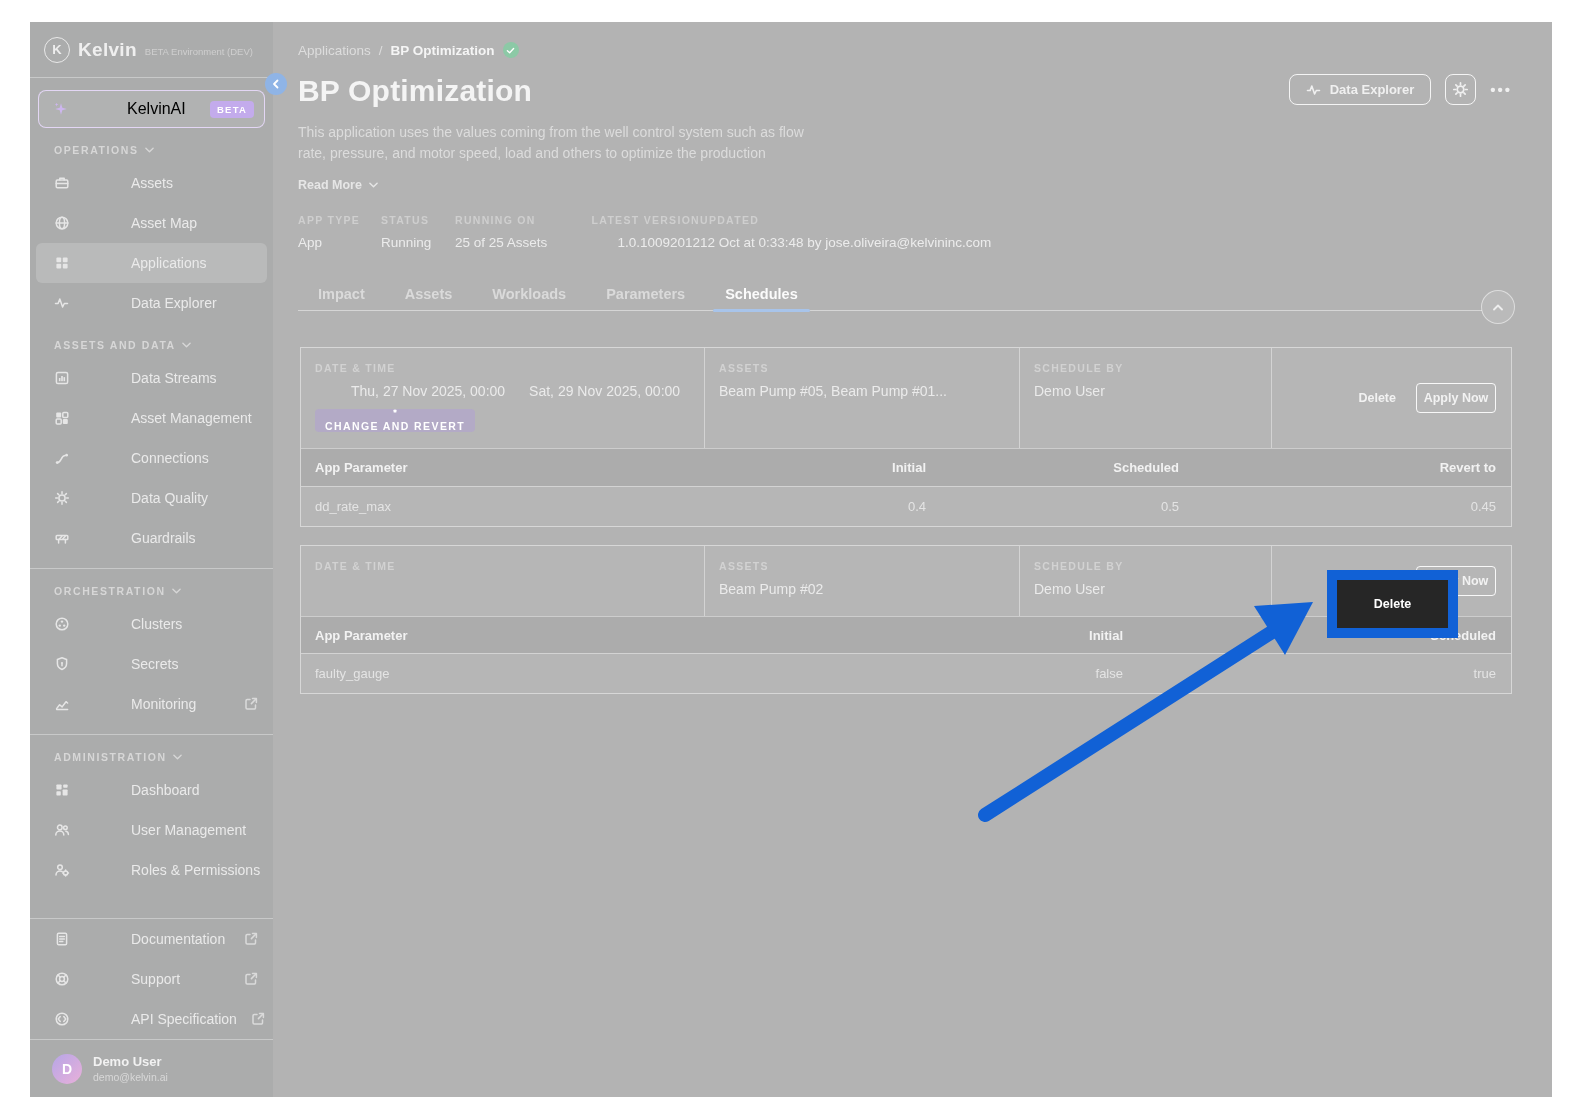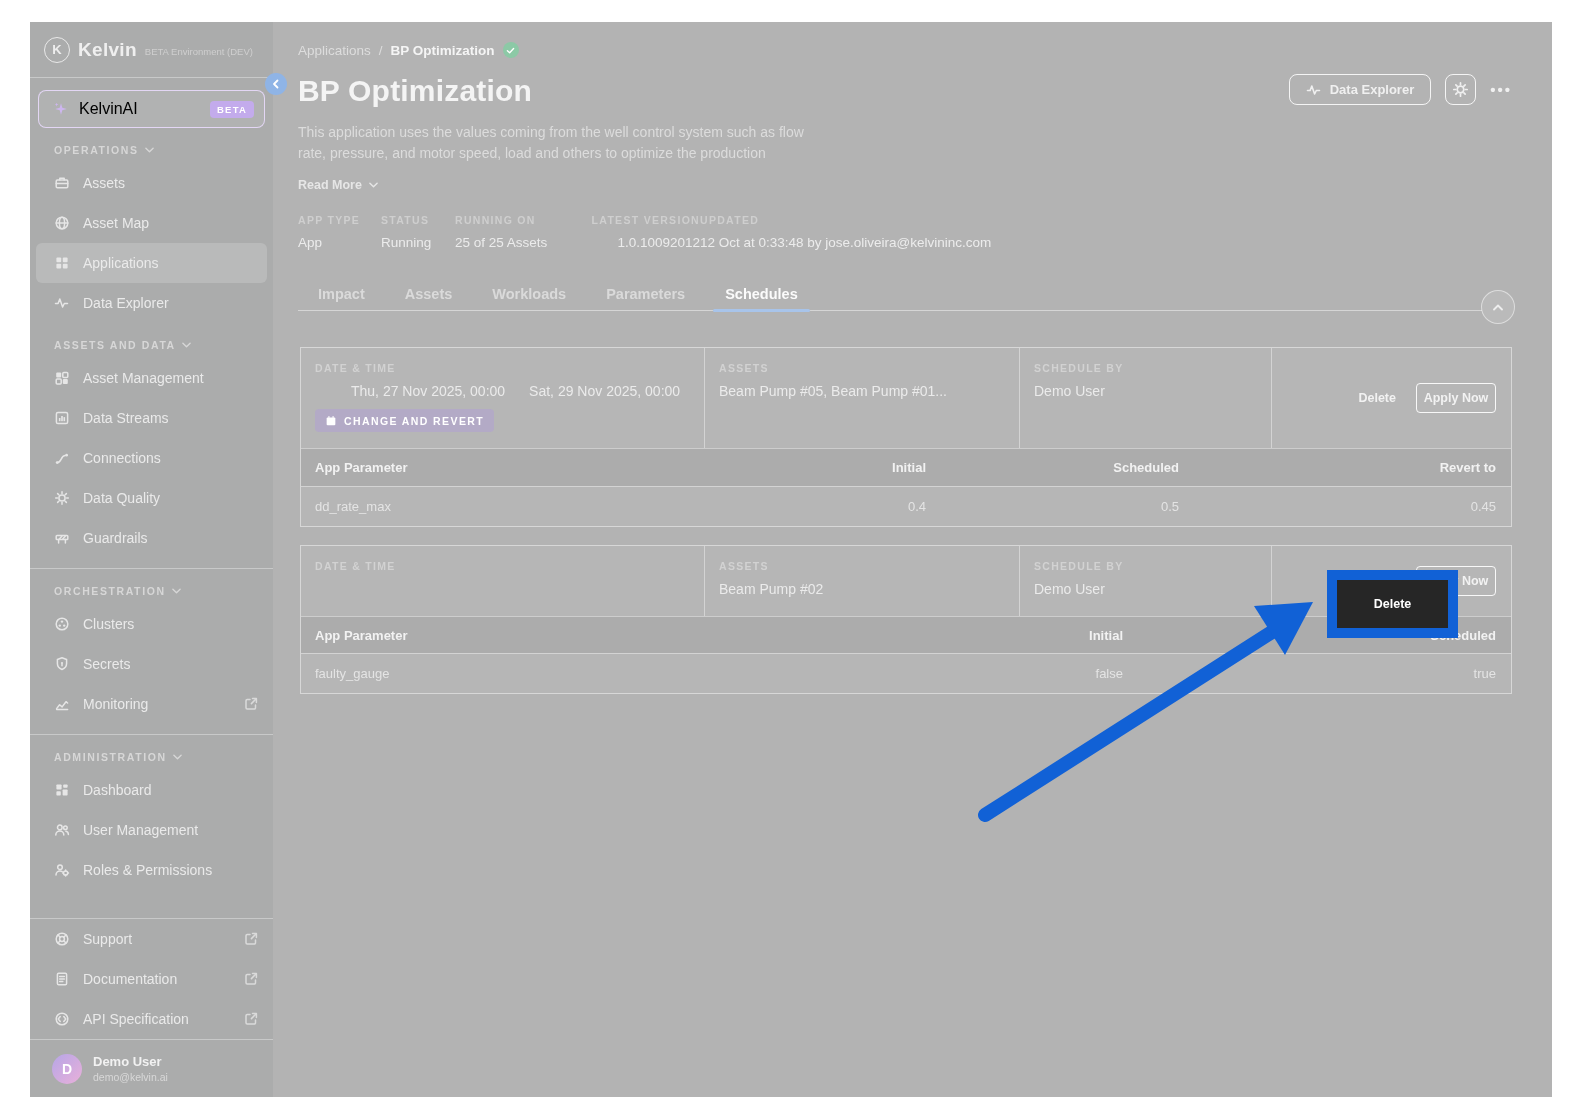--- a/index.html
+++ b/index.html
@@ -30,21 +30,21 @@
   .beta { background:#c3abec; color:#ffffff; font-size:9.5px; font-weight:bold;
           letter-spacing:1.2px; border-radius:4px; padding:3px 7px; }
 
   .sec-h { display:flex; align-items:center; gap:6px; color:#d7d7d7; font-size:10.5px;
            font-weight:bold; letter-spacing:1.6px; padding:0 24px; height:26px; margin-top:9px; }
   .sec-h svg { stroke:#d7d7d7; fill:none; stroke-width:1.5; stroke-linecap:round; stroke-linejoin:round; }
 
   .nav-item { height:40px; display:flex; align-items:center; gap:13px;
               padding:0 14px 0 24px; color:#eaeaea; font-size:14px; cursor:pointer; }
   .nav-item.active { background:rgba(255,255,255,.17); border-radius:6px; margin:0 6px; padding-left:18px; }
-  .nl { white-space:nowrap; }
+  .nl { white-space:nowrap;margin-left:48px; }
   .ext { margin-left:auto; opacity:.8; }
 
   .ic { width:16px; height:16px; flex:0 0 auto; display:inline-flex; }
   .ic svg { width:16px; height:16px; stroke:#e6e6e6; fill:none; stroke-width:1.5;
             stroke-linecap:round; stroke-linejoin:round; }
   .ic svg .f { fill:#e6e6e6; stroke:none; }
   .spark svg .f { fill:#cdb6ee; }
 
   .side-div { border-top:1px solid rgba(255,255,255,.35); margin-top:10px; }
   .side-foot { margin-top:auto; }
@@ -111,21 +111,21 @@
   .inforow { display:grid; grid-template-columns:403px 315px 252px 1fr; }
   .card1 .inforow { height:100px; }
   .card2 .inforow { height:70px; }
   .icell { padding:14px 14px 0 14px; }
   .icell + .icell { border-left:1px solid rgba(255,255,255,.4); }
   .ilab { color:#d2d2d2; font-size:10.5px; font-weight:bold; letter-spacing:1.3px; }
   .ival { color:#ebebeb; font-size:14px; margin-top:9px; white-space:nowrap; overflow:hidden; }
   .dates { display:flex; gap:24px;margin-left:36px; }
   .badge { display:inline-flex; align-items:center; gap:7px; height:23px; padding:0 10px;
            border-radius:4px; color:#ffffff; font-size:10.5px; font-weight:bold;
-           letter-spacing:1.4px; cursor:pointer; }
+           letter-spacing:1.4px; cursor:pointer;flex-direction:column; }
   .badge svg { width:12px; height:12px; }
   .badge svg .f { fill:#ffffff; }
   .badge.rev { background:rgba(177,166,203,.75); margin-top:10px; }
   .badge.once { background:rgba(199,177,203,.75); }
   .daterow { display:flex; align-items:center; gap:14px; }
   .acell { border-left:1px solid rgba(255,255,255,.4); display:flex; align-items:center;
            justify-content:flex-end; gap:20px; padding-right:15px; position:relative; }
   .plainbtn { background:none; border:none; color:#f2f2f2; font-size:12.5px; font-weight:bold;
               cursor:pointer; font-family:"Liberation Sans", sans-serif; }
   .applybtn { height:30px; width:80px; border:1px solid rgba(255,255,255,.9); border-radius:4px;
@@ -224,40 +224,40 @@
 
     <div class="sec-h">
       <span>ASSETS AND DATA</span>
       <svg width="9" height="6" viewBox="0 0 10 6">
           <polyline points="1,1 5,5 9,1"></polyline>
         </svg>
     </div>
     <div class="nav-item">
       <span class="ic">
           <svg viewBox="0 0 16 16">
-            <rect x="2.2" y="2.6" width="5" height="5" rx="1" class="f"></rect>
-            <rect x="8.8" y="2.6" width="5" height="5" rx="1"></rect>
-            <rect x="2.2" y="9" width="5" height="5" rx="1"></rect>
-            <rect x="8.8" y="9" width="5" height="5" rx="1" class="f"></rect>
-          </svg>
-        </span>
-      <span class="nl">Asset Management</span>
-    </div>
-    <div class="nav-item">
-      <span class="ic">
-          <svg viewBox="0 0 16 16">
             <rect x="2.4" y="2.4" width="11.2" height="11.2" rx="1.6"></rect>
             <g class="f">
               <rect x="4.9" y="8" width="1.6" height="3.2"></rect>
               <rect x="7.2" y="6" width="1.6" height="5.2"></rect>
               <rect x="9.5" y="7.1" width="1.6" height="4.1"></rect>
             </g>
           </svg>
         </span>
       <span class="nl">Data Streams</span>
+    </div>
+    <div class="nav-item">
+      <span class="ic">
+          <svg viewBox="0 0 16 16">
+            <rect x="2.2" y="2.6" width="5" height="5" rx="1" class="f"></rect>
+            <rect x="8.8" y="2.6" width="5" height="5" rx="1"></rect>
+            <rect x="2.2" y="9" width="5" height="5" rx="1"></rect>
+            <rect x="8.8" y="9" width="5" height="5" rx="1" class="f"></rect>
+          </svg>
+        </span>
+      <span class="nl">Asset Management</span>
     </div>
     <div class="nav-item">
       <span class="ic">
           <svg viewBox="0 0 16 16">
             <path d="M3.2 12.6c4.6 0 3.4-7 8-7"></path>
             <circle cx="3.2" cy="12.6" r="1.4" class="f"></circle>
             <circle cx="12.6" cy="5.2" r="1.4" class="f"></circle>
           </svg>
         </span>
       <span class="nl">Connections</span>
@@ -382,47 +382,47 @@
           </svg>
         </span>
       <span class="nl">Roles &amp; Permissions</span>
     </div>
 
     <div class="side-foot">
       <div class="side-div"></div>
       <div class="nav-item">
         <span class="ic">
             <svg viewBox="0 0 16 16">
+              <rect x="3.4" y="2.2" width="9.2" height="11.6" rx="1.4"></rect>
+              <line x1="5.6" y1="5.4" x2="10.4" y2="5.4"></line>
+              <line x1="5.6" y1="8" x2="10.4" y2="8"></line>
+              <line x1="5.6" y1="10.6" x2="8.8" y2="10.6"></line>
+            </svg>
+          </span>
+        <span class="nl">Documentation</span>
+        <span class="ic ext">
+            <svg viewBox="0 0 16 16">
+              <path d="M7 3.5H4.2A1.2 1.2 0 0 0 3 4.7v7.1A1.2 1.2 0 0 0 4.2 13h7.1a1.2 1.2 0 0 0 1.2-1.2V9"></path>
+              <path d="M9.5 2.6h3.9v3.9"></path>
+              <line x1="13.1" y1="2.9" x2="8.4" y2="7.6"></line>
+            </svg>
+          </span>
+      </div>
+      <div class="nav-item">
+        <span class="ic">
+            <svg viewBox="0 0 16 16">
               <circle cx="8" cy="8" r="5.8"></circle>
               <circle cx="8" cy="8" r="2.4"></circle>
               <line x1="4" y1="4" x2="6.3" y2="6.3"></line>
               <line x1="9.7" y1="6.3" x2="12" y2="4"></line>
               <line x1="9.7" y1="9.7" x2="12" y2="12"></line>
               <line x1="4" y1="12" x2="6.3" y2="9.7"></line>
             </svg>
           </span>
         <span class="nl">Support</span>
-        <span class="ic ext">
-            <svg viewBox="0 0 16 16">
-              <path d="M7 3.5H4.2A1.2 1.2 0 0 0 3 4.7v7.1A1.2 1.2 0 0 0 4.2 13h7.1a1.2 1.2 0 0 0 1.2-1.2V9"></path>
-              <path d="M9.5 2.6h3.9v3.9"></path>
-              <line x1="13.1" y1="2.9" x2="8.4" y2="7.6"></line>
-            </svg>
-          </span>
-      </div>
-      <div class="nav-item">
-        <span class="ic">
-            <svg viewBox="0 0 16 16">
-              <rect x="3.4" y="2.2" width="9.2" height="11.6" rx="1.4"></rect>
-              <line x1="5.6" y1="5.4" x2="10.4" y2="5.4"></line>
-              <line x1="5.6" y1="8" x2="10.4" y2="8"></line>
-              <line x1="5.6" y1="10.6" x2="8.8" y2="10.6"></line>
-            </svg>
-          </span>
-        <span class="nl">Documentation</span>
         <span class="ic ext">
             <svg viewBox="0 0 16 16">
               <path d="M7 3.5H4.2A1.2 1.2 0 0 0 3 4.7v7.1A1.2 1.2 0 0 0 4.2 13h7.1a1.2 1.2 0 0 0 1.2-1.2V9"></path>
               <path d="M9.5 2.6h3.9v3.9"></path>
               <line x1="13.1" y1="2.9" x2="8.4" y2="7.6"></line>
             </svg>
           </span>
       </div>
       <div class="nav-item">
         <span class="ic">

